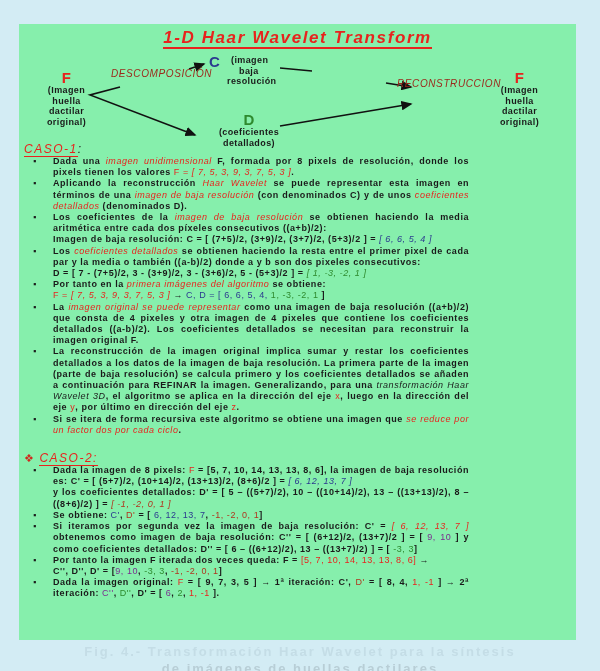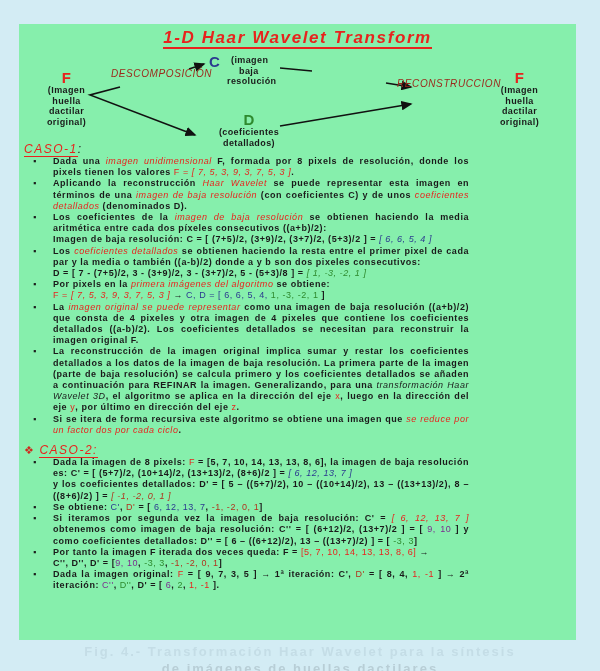--- a/index.html
+++ b/index.html
@@ -113,36 +113,36 @@
       <span style="display:block">original)</span>
     </div>
   </div>
 
   <div class="body-text">
 
     <div class="caso"><u>CASO-1</u><span style="color:#1a1a1a">:</span></div>
     <ul>
       <li><span class="bul">▪</span><span>Dada una </span><span class="r">imagen unidimensional</span><span> F, formada por 8 pixels de resolución, donde los pixels tienen los valores </span><span class="rn">F = </span><span class="r">[ 7, 5, 3, 9, 3, 7, 5, 3 ]</span><span>.</span></li>
 
-      <li><span class="bul">▪</span><span>Aplicando la reconstrucción </span><span class="r">Haar Wavelet</span><span> se puede representar esta imagen en términos de una </span><span class="r">imagen de baja resolución</span><span> (con coeficientes C) y de unos </span><span class="r">coeficientes detallados</span><span> (denominados D).</span></li>
+      <li><span class="bul">▪</span><span>Aplicando la reconstrucción </span><span class="r">Haar Wavelet</span><span> se puede representar esta imagen en términos de una </span><span class="r">imagen de baja resolución</span><span> (con denominados C) y de unos </span><span class="r">coeficientes detallados</span><span> (denominados D).</span></li>
 
       <li><span class="bul">▪</span><span>Los coeficientes de la </span><span class="r">imagen de baja resolución</span><span> se obtienen haciendo la media aritmética entre cada dos píxeles consecutivos ((a+b)/2):</span><br><span>Imagen de baja resolución: C = [ (7+5)/2, (3+9)/2, (3+7)/2, (5+3)/2 ] = </span><span class="b">[ 6, 6, 5, 4 ]</span></li>
 
-      <li><span class="bul">▪</span><span>Los </span><span class="r">coeficientes detallados</span><span> se obtienen haciendo la resta entre el primer pixel de cada par y la media o también ((a-b)/2) donde a y b son dos pixeles consecutivos:</span><br><span>D = [ 7 - (7+5)/2, 3 - (3+9)/2, 3 - (3+7)/2, 5 - (5+3)/8 ] = </span><span class="g">[ 1, -3, -2, 1 ]</span></li>
+      <li><span class="bul">▪</span><span>Los </span><span class="r">coeficientes detallados</span><span> se obtienen haciendo la resta entre el primer pixel de cada par y la media o también ((a-b)/2) donde a y b son dos pixeles consecutivos:</span><br><span>D = [ 7 - (7+5)/2, 3 - (3+9)/2, 3 - (3+6)/2, 5 - (5+3)/2 ] = </span><span class="g">[ 1, -3, -2, 1 ]</span></li>
 
-      <li><span class="bul">▪</span><span>Por pixels en la </span><span class="r">primera imágenes del algoritmo</span><span> se obtiene:</span><br><span class="rn">F = </span><span class="r">[ 7, 5, 3, 9, 3, 7, 5, 3 ]</span><span> → </span><span class="bn"> C, D = [ </span><span class="bn">6, 6, 5, 4, </span><span class="gn">1, -3, -2, 1</span><span> ]</span></li>
+      <li><span class="bul">▪</span><span>Por tanto en la </span><span class="r">primera imágenes del algoritmo</span><span> se obtiene:</span><br><span class="rn">F = </span><span class="r">[ 7, 5, 3, 9, 3, 7, 5, 3 ]</span><span> → </span><span class="bn"> C, D = [ </span><span class="bn">6, 6, 5, 4, </span><span class="gn">1, -3, -2, 1</span><span> ]</span></li>
 
       <li><span class="bul">▪</span><span>La </span><span class="r">imagen original se puede representar</span><span> como una imagen de baja resolución ((a+b)/2) que consta de 4 pixeles y otra imagen de 4 pixeles que contiene los coeficientes detallados ((a-b)/2). Los coeficientes detallados se necesitan para reconstruir la imagen original F.</span></li>
 
       <li><span class="bul">▪</span><span>La reconstrucción de la imagen original implica sumar y restar los coeficientes detallados a los datos de la imagen de baja resolución. La primera parte de la imagen (parte de baja resolución) se calcula primero y los coeficientes detallados se añaden a continuación para REFINAR la imagen. Generalizando, para una </span><span class="it" style="color:#1a1a1a">transformación Haar Wavelet 3D</span><span>, el algoritmo se aplica en la dirección del eje </span><span class="rn">x</span><span>, luego en la dirección del eje </span><span class="rn">y</span><span>, por último en dirección del eje </span><span class="rn">z</span><span>.</span></li>
 
       <li><span class="bul">▪</span><span>Si se itera de forma recursiva este algoritmo se obtiene una imagen que </span><span class="r">se reduce por un factor dos por cada ciclo</span><span>.</span></li>
     </ul>
 
-    <div class="caso" style="margin-top:7px"><span class="dia">❖</span><u>CASO-2:</u></div>
+    <div class="caso" style="margin-top:15px"><span class="dia">❖</span><u>CASO-2:</u></div>
     <ul>
       <li><span class="bul">▪</span><span>Dada la imagen de 8 pixels: </span><span class="rn">F</span><span> = [5, 7, 10, 14, 13, 13, 8, 6], la imagen de baja resolución es: C' = [ (5+7)/2, (10+14)/2, (13+13)/2, (8+6)/2 ] = </span><span class="b">[ 6, 12, 13, 7 ]</span><br><span>y los coeficientes detallados: D' = [ 5 – ((5+7)/2), 10 – ((10+14)/2), 13 – ((13+13)/2), 8 – ((8+6)/2) ] = </span><span class="br">[ -1, -2, 0, 1 ]</span></li>
 
       <li><span class="bul">▪</span><span>Se obtiene: </span><span class="bn">C'</span><span>, </span><span class="brn">D'</span><span> = [ </span><span class="bn">6, 12, 13, 7</span><span>, </span><span class="brn">-1, -2, 0, 1</span><span>]</span></li>
 
       <li><span class="bul">▪</span><span>Si iteramos por segunda vez la imagen de baja resolución: C' = </span><span class="r">[ 6, 12, 13, 7 ]</span><span> obtenemos como imagen de baja resolución: C'' = [ (6+12)/2, (13+7)/2 ] = [ </span><span class="p">9, 10</span><span> ] y como coeficientes detallados: D'' = [ 6 – ((6+12)/2), 13 – ((13+7)/2) ] = [ </span><span class="gn">-3, 3</span><span>]</span></li>
 
       <li><span class="bul">▪</span><span>Por tanto la imagen F iterada dos veces queda: F = </span><span class="rn">[5, 7, 10, 14, 13, 13, 8, 6]</span><span> →</span><br><span>C'', D'', D' = [</span><span class="p">9, 10</span><span>, </span><span class="gn">-3, 3</span><span>, </span><span class="brn">-1, -2, 0, 1</span><span>]</span></li>
     </ul>
 

